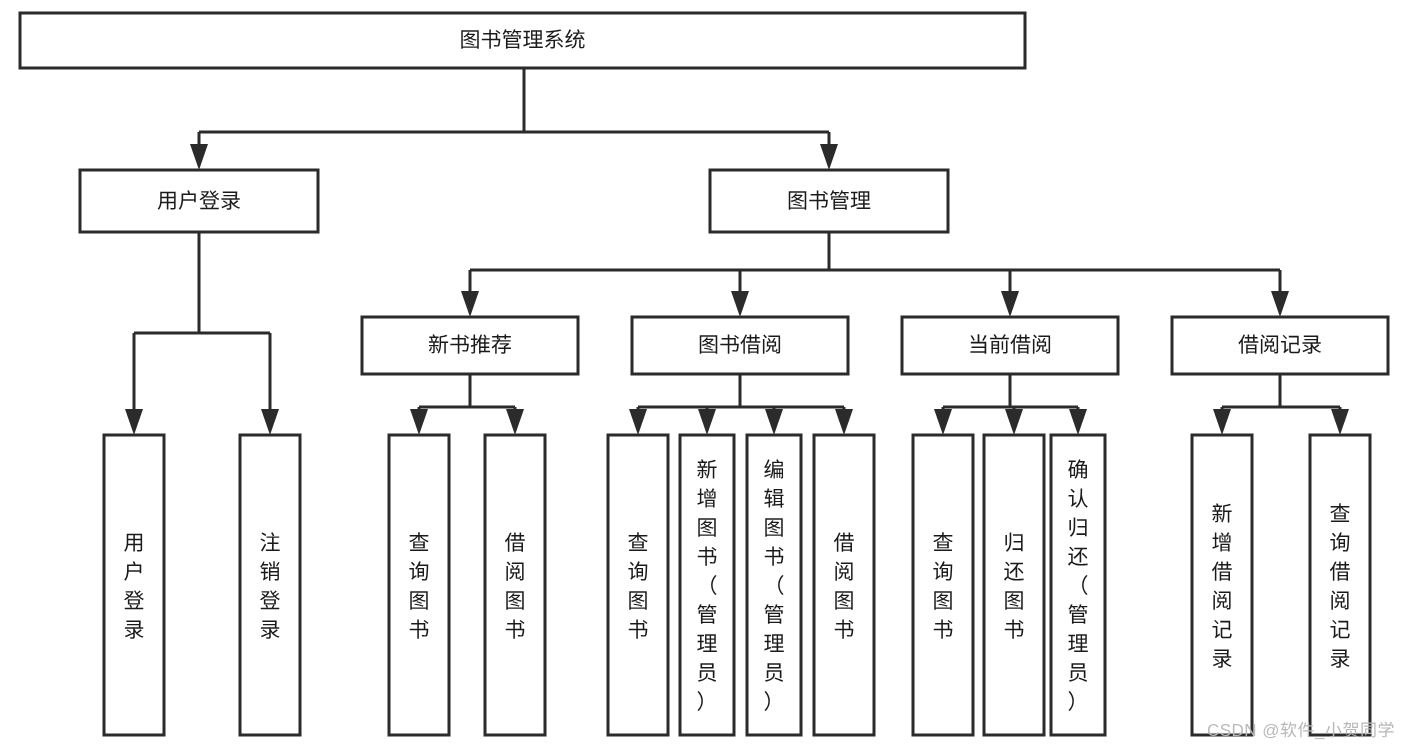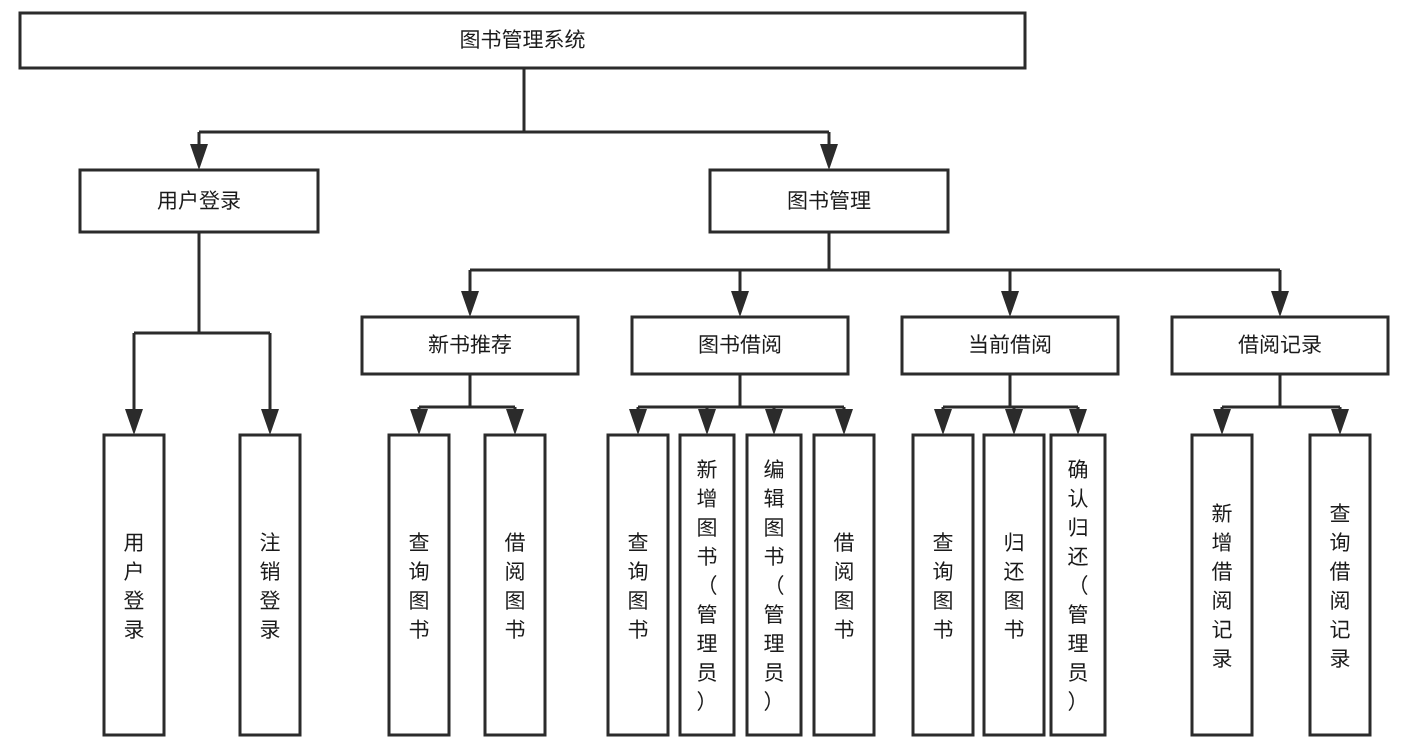--- a/index.html
+++ b/index.html
@@ -218,13 +218,14 @@
         <g>
           <rect class="node-rect" x="1192" y="435" width="60" height="300"></rect>
           <text class="node-label-vertical" x="1222" y="520.62"><tspan x="1222" dy="0">新</tspan><tspan x="1222" dy="29">增</tspan><tspan x="1222" dy="29">借</tspan><tspan x="1222" dy="29">阅</tspan><tspan x="1222" dy="29">记</tspan><tspan x="1222" dy="29">录</tspan></text>
         </g>
         <g>
           <rect class="node-rect" x="1310" y="435" width="60" height="300"></rect>
           <text class="node-label-vertical" x="1340" y="520.62"><tspan x="1340" dy="0">查</tspan><tspan x="1340" dy="29">询</tspan><tspan x="1340" dy="29">借</tspan><tspan x="1340" dy="29">阅</tspan><tspan x="1340" dy="29">记</tspan><tspan x="1340" dy="29">录</tspan></text>
         </g>
       </g>
   </svg>
+  <div class="watermark-text">CSDN @软件_小贺同学</div>
 </div>
 
 </body></html>

